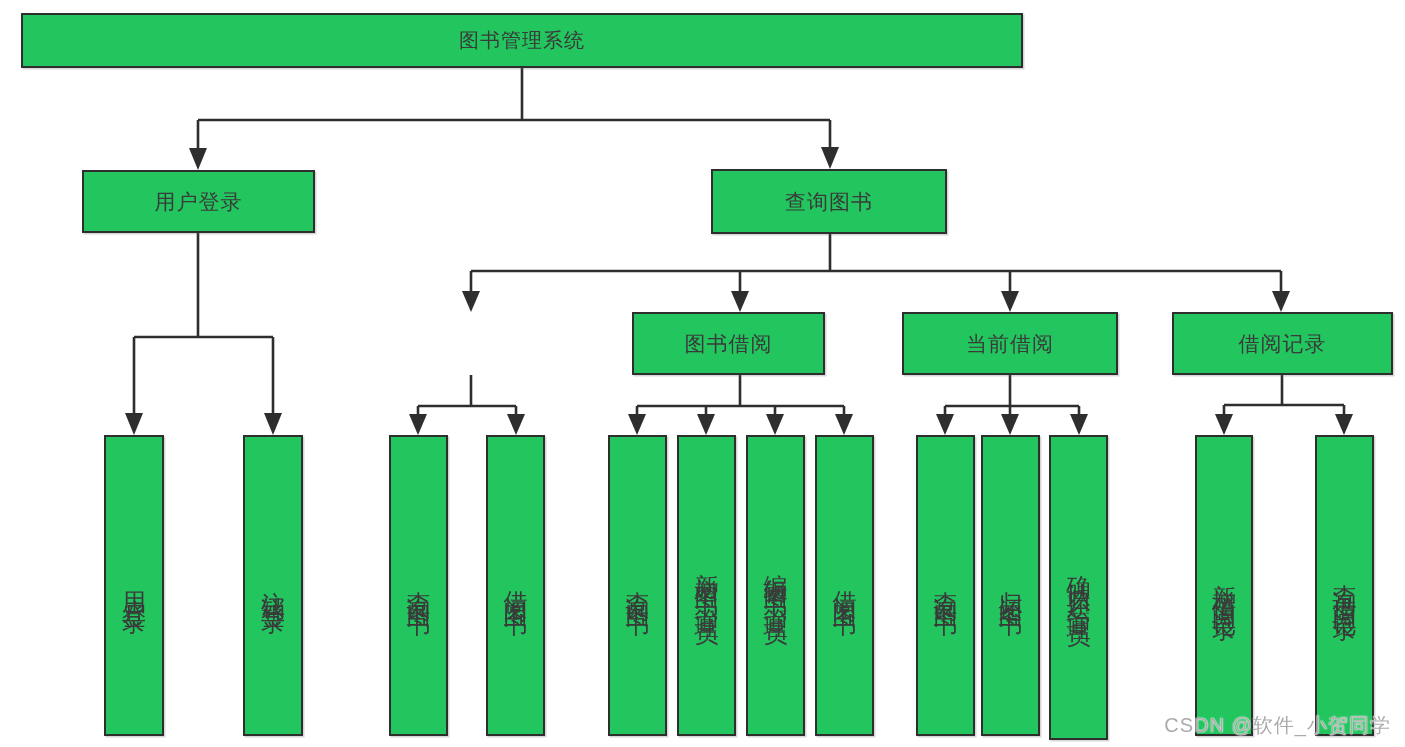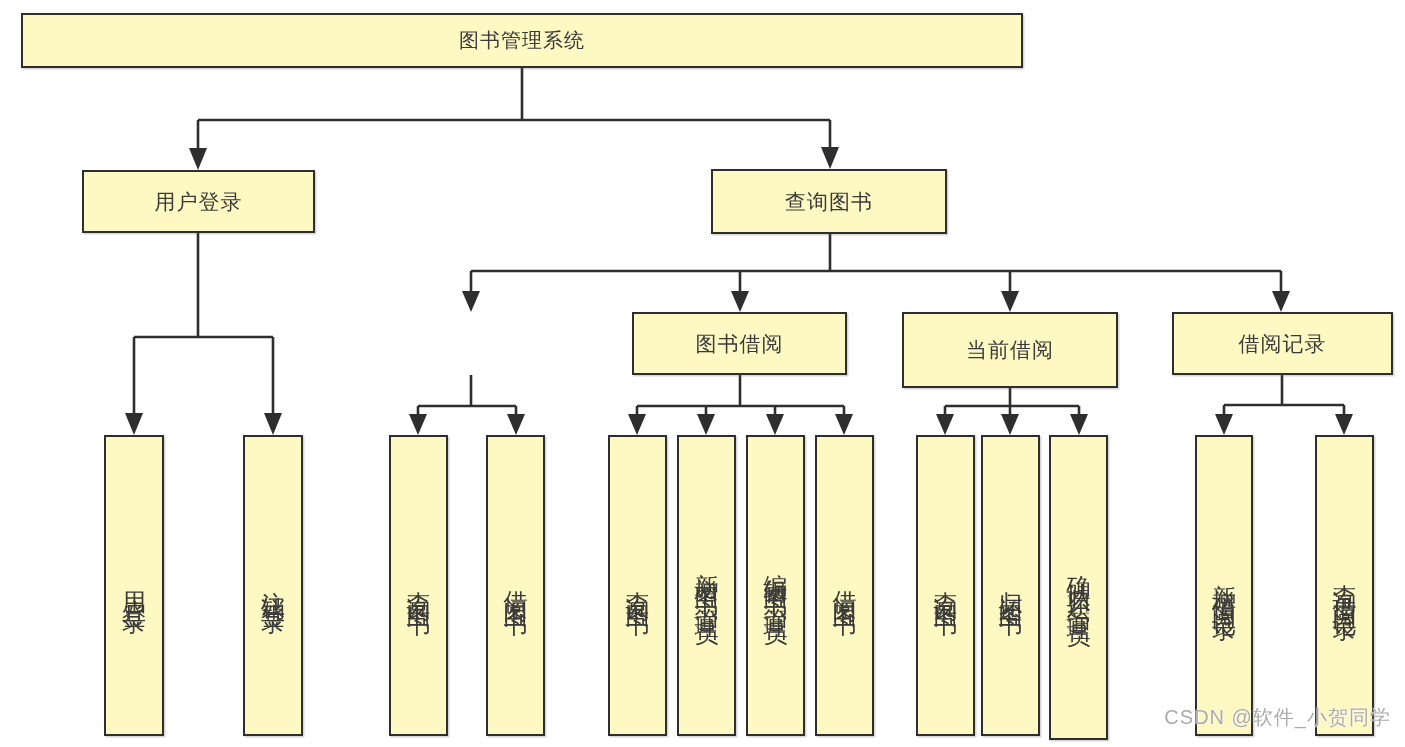--- a/index.html
+++ b/index.html
@@ -19,21 +19,21 @@
     fill: none;
   }
   svg.connectors polygon {
     fill: var(--line, #2e2e2e);
     stroke: none;
   }
   .box {
     position:absolute;
     box-sizing:border-box;
     border: 2.5px solid var(--line, #2e2e2e);
-    background:#fef9c3;
+    background:#22c55e;
     display:flex;
     align-items:center;
     justify-content:center;
     color: var(--text, #3a3a3a);
     z-index:2;
     box-shadow: 1.5px 1.5px 0 rgba(110,110,110,0.28);
     font-family: Liberation Serif, serif;
   }
   .box.root  { font-size:20px; letter-spacing:1px; }
   .box.h     { font-size:21px; letter-spacing:1px; }
@@ -42,21 +42,21 @@
     writing-mode: vertical-rl;
     text-orientation: mixed;
     font-size:24px;
     line-height:1;
     letter-spacing:7px;
     color: var(--text, #3a3a3a);
     white-space:nowrap;
   }
   .watermark {
     position:absolute;
-    right:14px; bottom:16px;
+    right:14px; bottom:8px;
     font-size:20px;
     color: var(--watermark, #ababab);
     text-shadow: 0 0 2px #ffffff, 0 0 1px #ffffff;
     z-index:3;
     letter-spacing:1px;
     text-align:right;
   }
 </style>
 </head>
 <body>
@@ -97,22 +97,22 @@
     <path d="M1282 375 V405 M1224 405 H1344 M1224 405 V414 M1344 405 V414"></path>
     <polygon points="1215,414 1233,414 1224,435"></polygon>
     <polygon points="1335,414 1353,414 1344,435"></polygon>
   </svg>
 
   <div class="box root" style="left:21px; top:13px; width:1002px; height:55px;">图书管理系统</div>
 
   <div class="box h" style="left:82px; top:170px; width:233px; height:63px;">用户登录</div>
   <div class="box h" style="left:711px; top:169px; width:236px; height:65px;">查询图书</div>
 
-  <div class="box h" style="left:632px; top:312px; width:215px; height:63px;">图书借阅</div>
-  <div class="box h" style="left:902px; top:312px; width:216px; height:76px;">当前借阅</div>
+  <div class="box h" style="left:632px; top:312px; width:193px; height:63px;">图书借阅</div>
+  <div class="box h" style="left:902px; top:312px; width:216px; height:63px;">当前借阅</div>
   <div class="box h" style="left:1172px; top:312px; width:221px; height:63px;">借阅记录</div>
 
   <div class="box leaf" style="left:104px; top:435px; width:60px; height:301px;">
     <span class="vtext">用户登录</span>
   </div>
   <div class="box leaf" style="left:243px; top:435px; width:60px; height:301px;">
     <span class="vtext">注销登录</span>
   </div>
 
   <div class="box leaf" style="left:389px; top:435px; width:59px; height:301px;">

